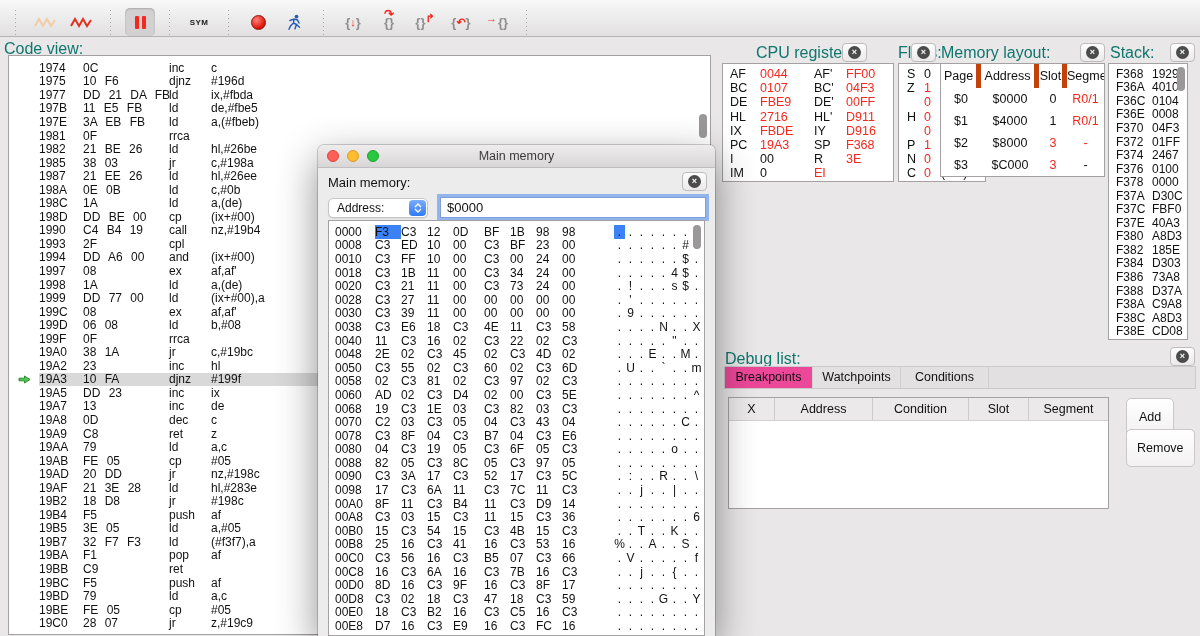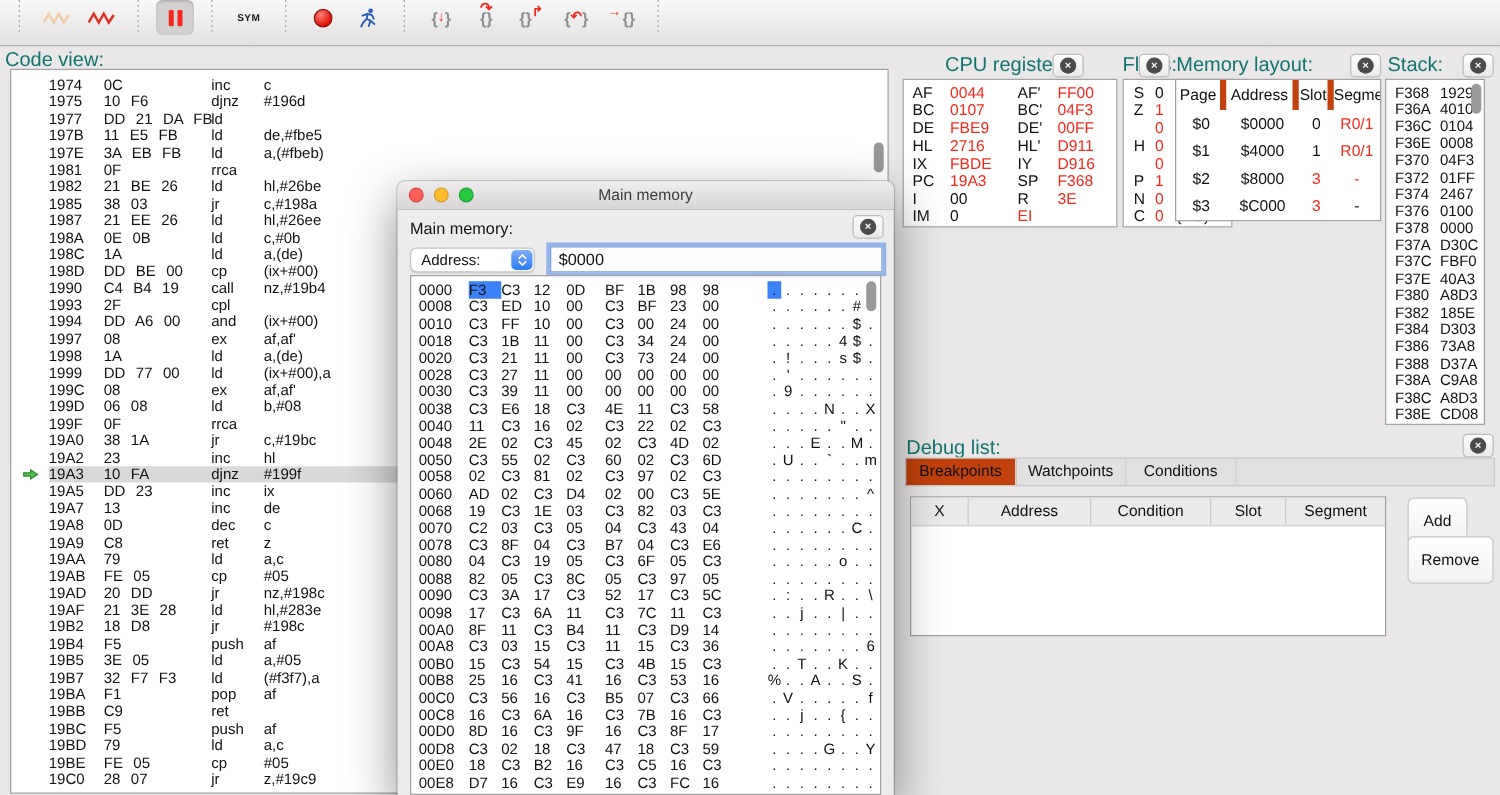--- a/index.html
+++ b/index.html
@@ -2,21 +2,21 @@
 <html style="--red: #f5281e; --green: #52c552; --highlight: #d9d9d9; --focus: #85aceadd; --tl_red: #ff5f57; --tl_yellow: #febc2e; --tl_green: #28c840;"><head>
 <meta charset="utf-8">
 <style>
   html,body{margin:0;padding:0}
   body{width:1200px;height:636px;overflow:hidden;position:relative;
        background:#e9e7e8;font-family:"Liberation Sans",sans-serif;color:#111}
   .red{color:var(--red)}
   
   .toolbar{position:absolute;left:0;top:0;width:1200px;height:37px;
     background:linear-gradient(#f8f8f8,#e2e0e1);border-bottom:1px solid #b5b3b4;
-    display:flex;align-items:flex-start;padding:0 4px;box-sizing:border-box}
+    display:flex;align-items:flex-end;padding:0 4px;box-sizing:border-box}
   .tsep{width:1px;height:26px;margin:0 11px;
     background-image:repeating-linear-gradient(to bottom,#a7a5a6 0 1.5px,transparent 1.5px 4px)}
   .tbtn{min-width:30px;height:28px;display:flex;align-items:center;justify-content:center;
     margin:0 3px;border-radius:5px}
   .tbtn.pressed{background:#d2d0d1;box-shadow:inset 0 1px 2px rgba(0,0,0,.2)}
   .pausebars{display:flex;gap:3px}
   .pausebars i{width:4px;height:13px;background:var(--red);border-radius:1px;display:block}
   .rec{width:13px;height:13px;border-radius:50%;
     background:radial-gradient(circle at 35% 30%,#ff8177,#dd1004 72%);border:1px solid #8f1007}
   .sym{font-size:8px;font-weight:bold;letter-spacing:.4px;color:#1a1a1a}
@@ -98,21 +98,21 @@
   .mlc3{flex:1}
   
   #stack-panel{left:1108px;top:63px;width:80px;height:277px;padding-top:3px}
   .srow{display:flex;height:13.55px;align-items:center;font-size:12px;padding-left:7px}
   .sa{width:36px;flex:none}
   .sv{flex:1}
   
   #tabs{position:absolute;left:724px;top:366px;width:472px;height:23px;background:#e2e0e1;
     border:1px solid #cbc9ca;box-sizing:border-box;display:flex}
   .tab{width:88px;text-align:center;font-size:12.5px;line-height:21px;border-right:1px solid #d2d0d1;box-sizing:border-box}
-  .tab.active{background:#c2410c}
+  .tab.active{background:#ec4899}
   #dtable{left:728px;top:397px;width:381px;height:112px}
   #dt-head{display:flex;height:22px;background:#ebe9ea;border-bottom:1px solid #d2d0d1;
     font-size:12.5px;align-items:stretch}
   #dt-head span{display:flex;align-items:center;justify-content:center;border-right:1px solid #cccacb;box-sizing:border-box}
   #dt-head span:last-child{border-right:none}
   .dtc0{width:46px;flex:none}
   .dtc1{width:98px;flex:none}
   .dtc2{width:96px;flex:none}
   .dtc3{width:60px;flex:none}
   .dtc4{flex:1}
@@ -193,21 +193,21 @@
       </span>
   </div>
   <div class="tsep"></div>
 </div>
 
 <span class="plabel" style="left:4px;top:40px">Code view:</span>
 <div class="panel" id="code-panel">
   <div id="code-rows">
       <div class="crow"><span class="gut"></span><span class="ca">1974</span><span class="cb">0C</span><span class="cm">inc</span><span class="co">c</span></div>
       <div class="crow"><span class="gut"></span><span class="ca">1975</span><span class="cb">10 F6</span><span class="cm">djnz</span><span class="co">#196d</span></div>
-      <div class="crow"><span class="gut"></span><span class="ca">1977</span><span class="cb">DD 21 DA FB</span><span class="cm">ld</span></div>
+      <div class="crow"><span class="gut"></span><span class="ca">1977</span><span class="cb">DD 21 DA FB</span><span class="cm">ld</span><span class="co">ix,#fbda</span></div>
       <div class="crow"><span class="gut"></span><span class="ca">197B</span><span class="cb">11 E5 FB</span><span class="cm">ld</span><span class="co">de,#fbe5</span></div>
       <div class="crow"><span class="gut"></span><span class="ca">197E</span><span class="cb">3A EB FB</span><span class="cm">ld</span><span class="co">a,(#fbeb)</span></div>
       <div class="crow"><span class="gut"></span><span class="ca">1981</span><span class="cb">0F</span><span class="cm">rrca</span><span class="co"></span></div>
       <div class="crow"><span class="gut"></span><span class="ca">1982</span><span class="cb">21 BE 26</span><span class="cm">ld</span><span class="co">hl,#26be</span></div>
       <div class="crow"><span class="gut"></span><span class="ca">1985</span><span class="cb">38 03</span><span class="cm">jr</span><span class="co">c,#198a</span></div>
       <div class="crow"><span class="gut"></span><span class="ca">1987</span><span class="cb">21 EE 26</span><span class="cm">ld</span><span class="co">hl,#26ee</span></div>
       <div class="crow"><span class="gut"></span><span class="ca">198A</span><span class="cb">0E 0B</span><span class="cm">ld</span><span class="co">c,#0b</span></div>
       <div class="crow"><span class="gut"></span><span class="ca">198C</span><span class="cb">1A</span><span class="cm">ld</span><span class="co">a,(de)</span></div>
       <div class="crow"><span class="gut"></span><span class="ca">198D</span><span class="cb">DD BE 00</span><span class="cm">cp</span><span class="co">(ix+#00)</span></div>
       <div class="crow"><span class="gut"></span><span class="ca">1990</span><span class="cb">C4 B4 19</span><span class="cm">call</span><span class="co">nz,#19b4</span></div>

